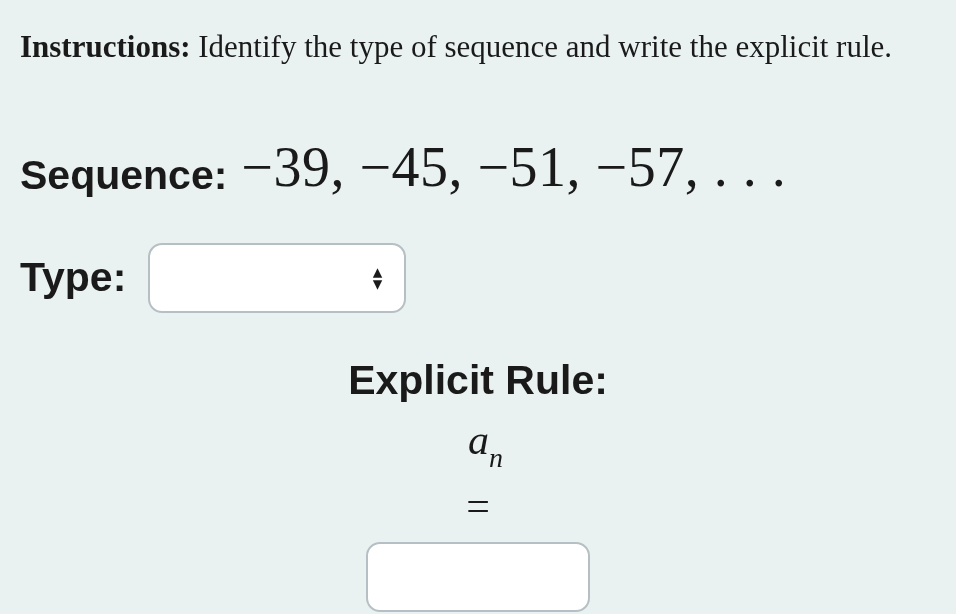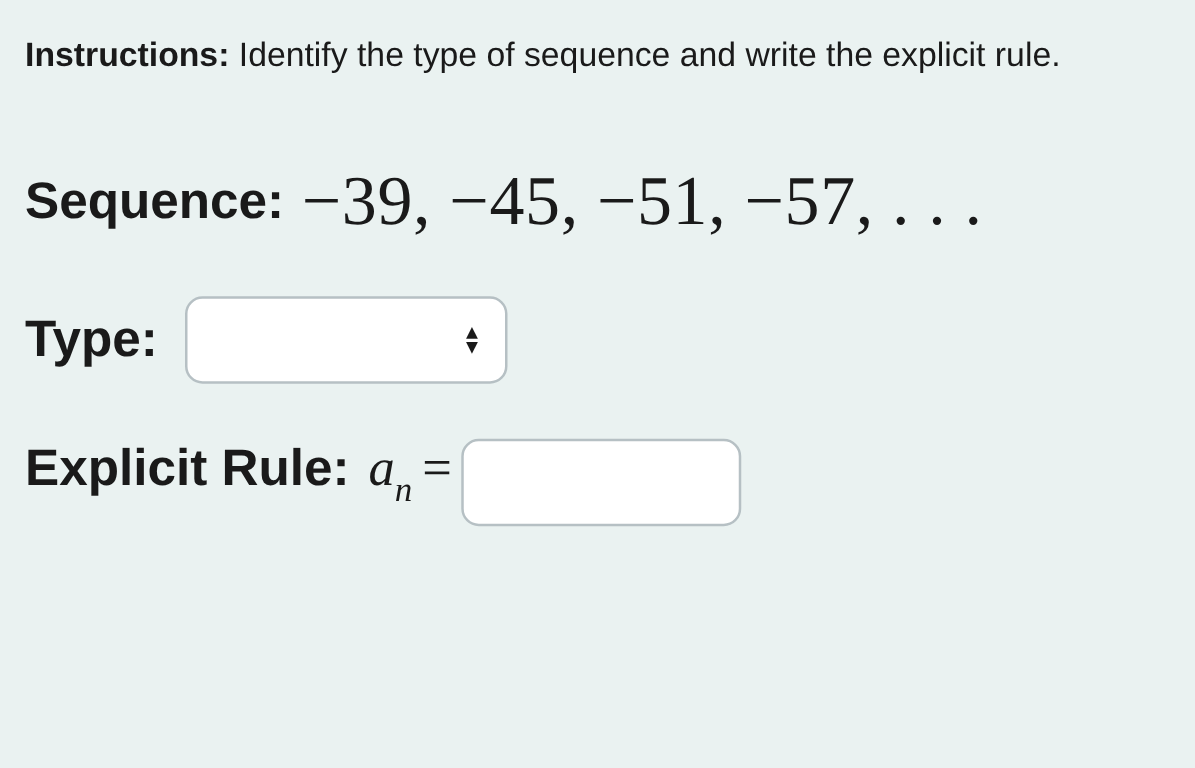--- a/index.html
+++ b/index.html
@@ -9,32 +9,33 @@
     }
     body {
       background: #eaf2f1;
       font-family: -apple-system, BlinkMacSystemFont, "Segoe UI", Helvetica, Arial, sans-serif;
       padding: 24px 20px;
       width: 956px;
       height: 614px;
       color: #1a1a1a;
     }
     .instructions {
-      font-size: 27px;
+      font-size: 31px;
       line-height: 1.5;
       margin-bottom: 64px;
+      font-family: Liberation Serif, serif;
     }
     .instructions .bold {
       font-weight: 800;
     }
     .sequence-row {
       font-size: 41px;
       margin-bottom: 44px;
       display: flex;
-      align-items: center;
+      align-items: flex-end;
       gap: 14px;
     }
     .label {
       font-weight: 800;
     }
     .math {
       font-family: "Times New Roman", Georgia, serif;
       font-size: 56px;
       letter-spacing: 0.5px;
     }
@@ -73,22 +74,23 @@
       display: flex;
       flex-direction: column;
       align-items: center;
     }
     .select-arrows .up {
       margin-bottom: -3px;
     }
     .explicit-row {
       font-size: 41px;
       display: flex;
-      align-items: flex-start;
-      gap: 0;
+      align-items: center;
+      gap: 12px;
+      flex-direction: column;
     }
     .an {
       font-family: Liberation Serif, serif;
       font-style: italic;
       font-size: 42px;
       margin-left: 15px;
     }
     .an .sub {
       font-size: 28px;
       vertical-align: sub;

